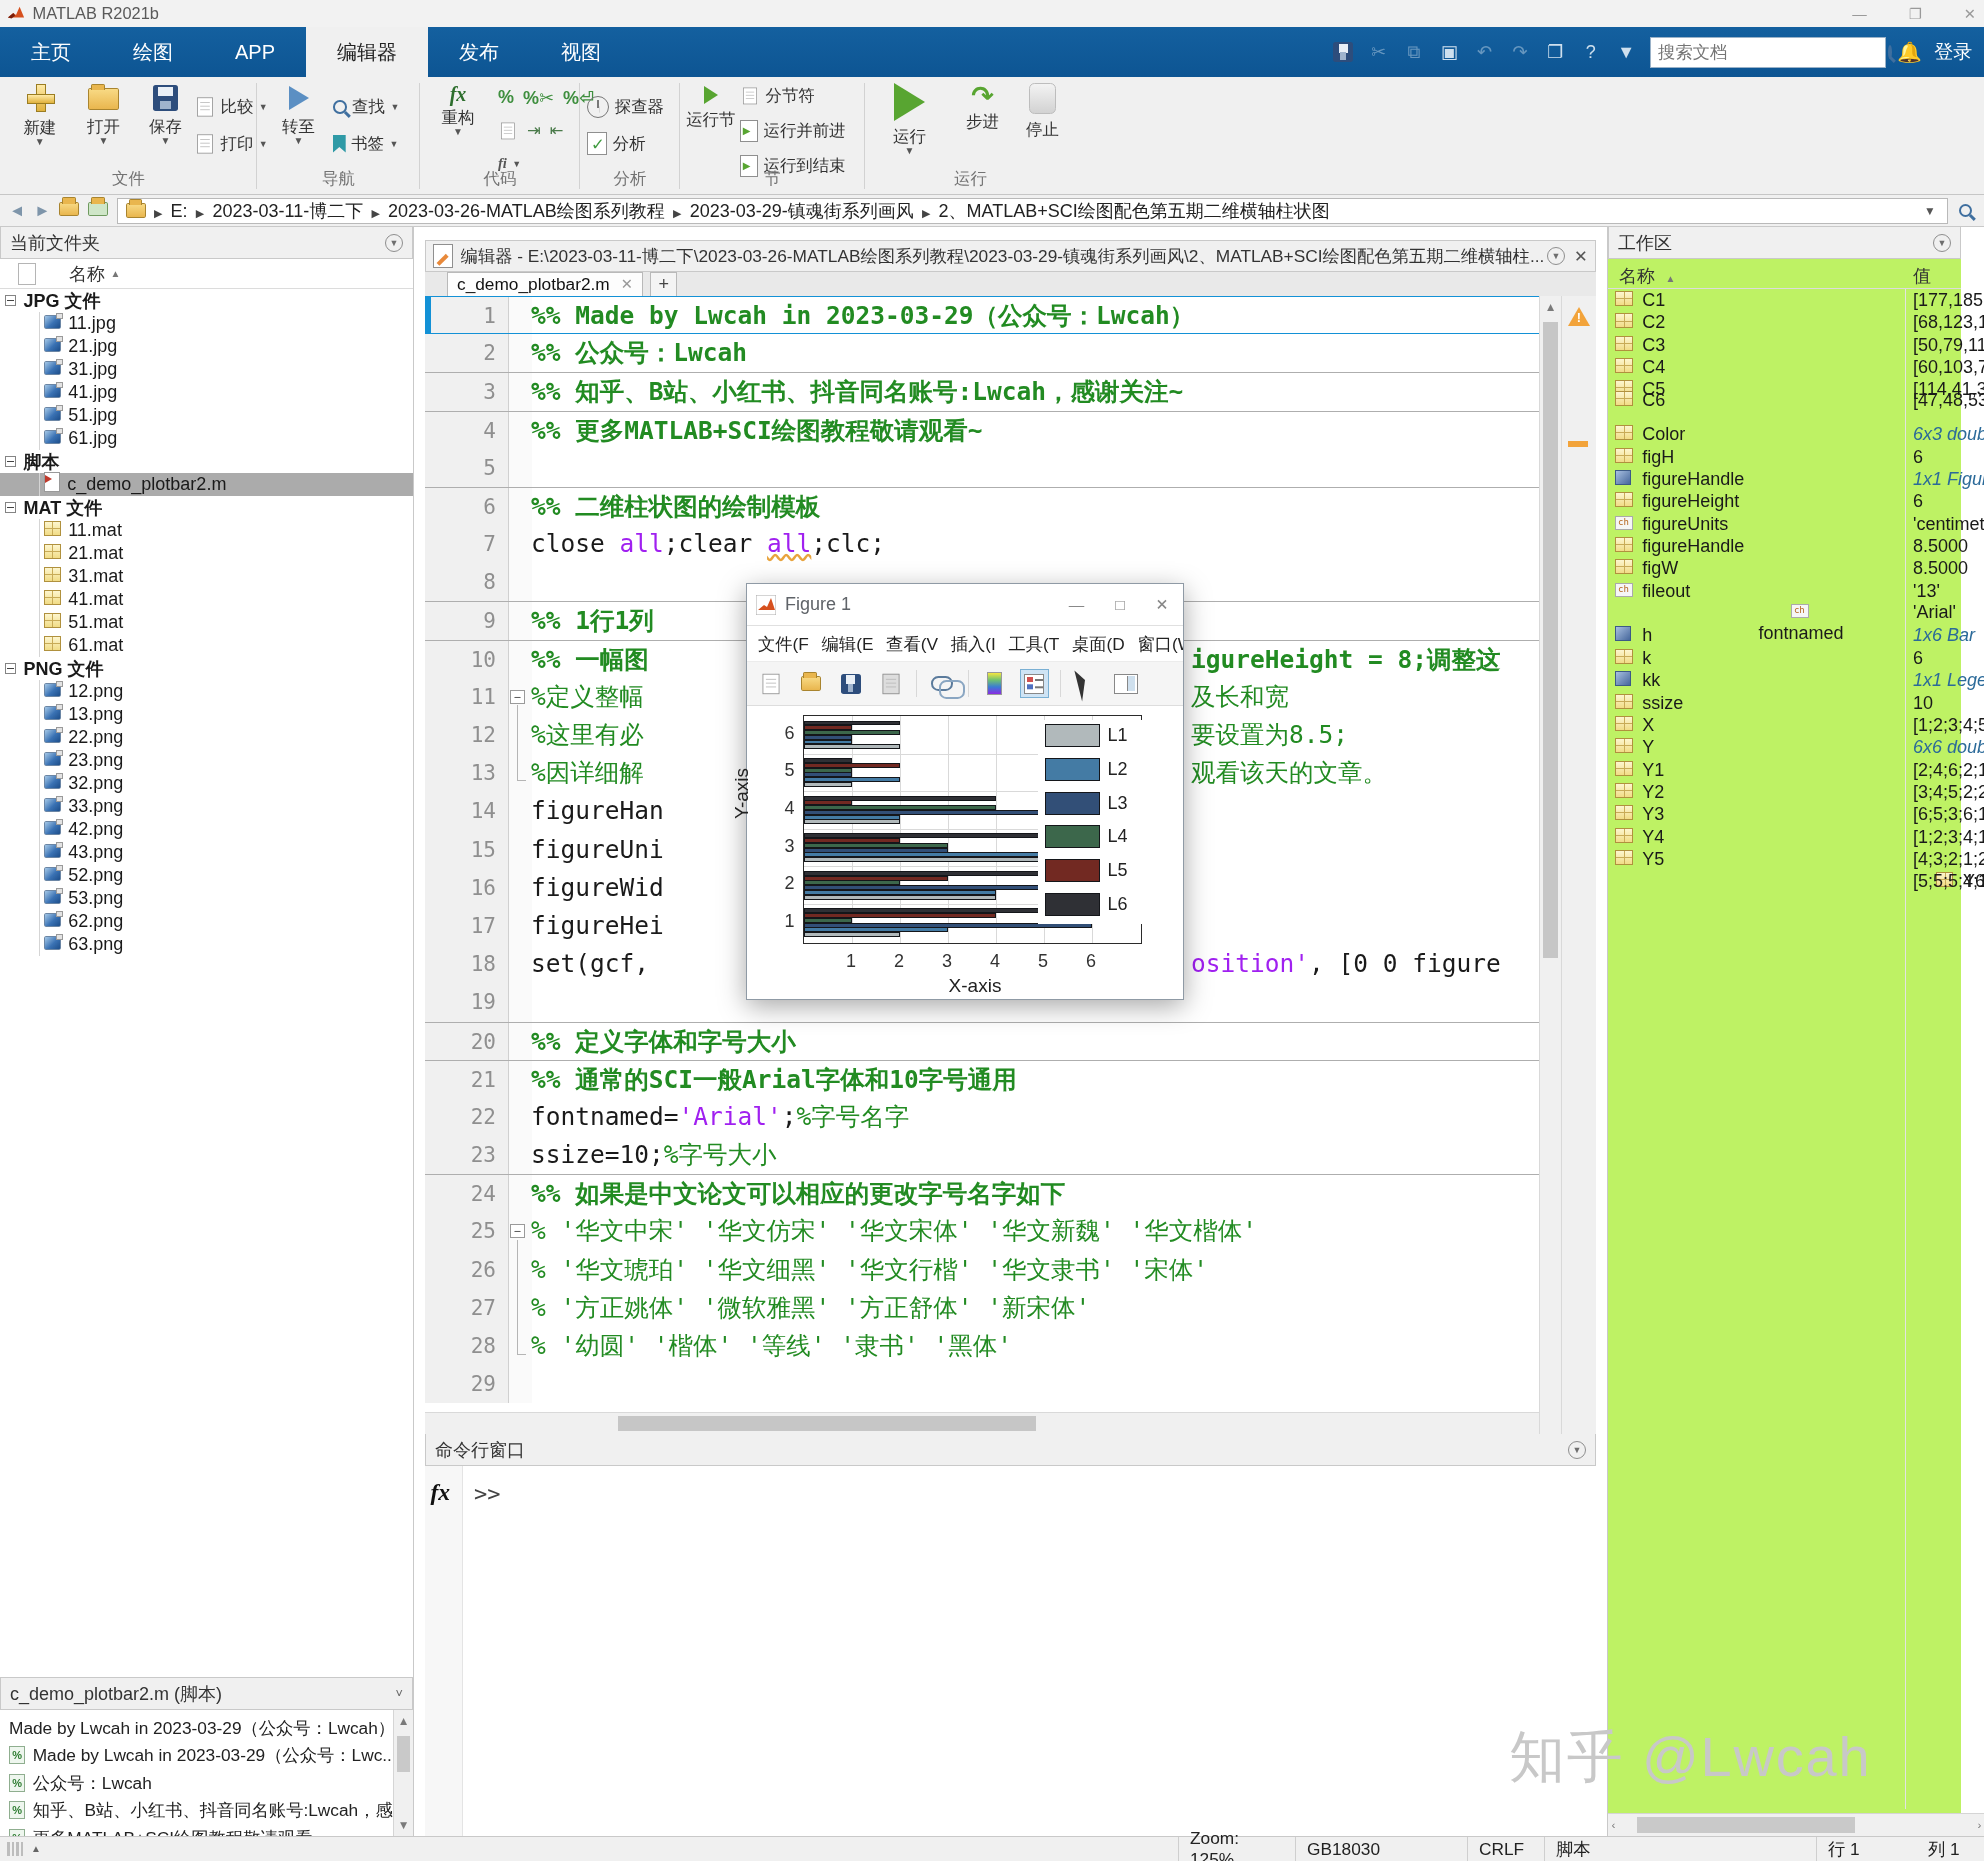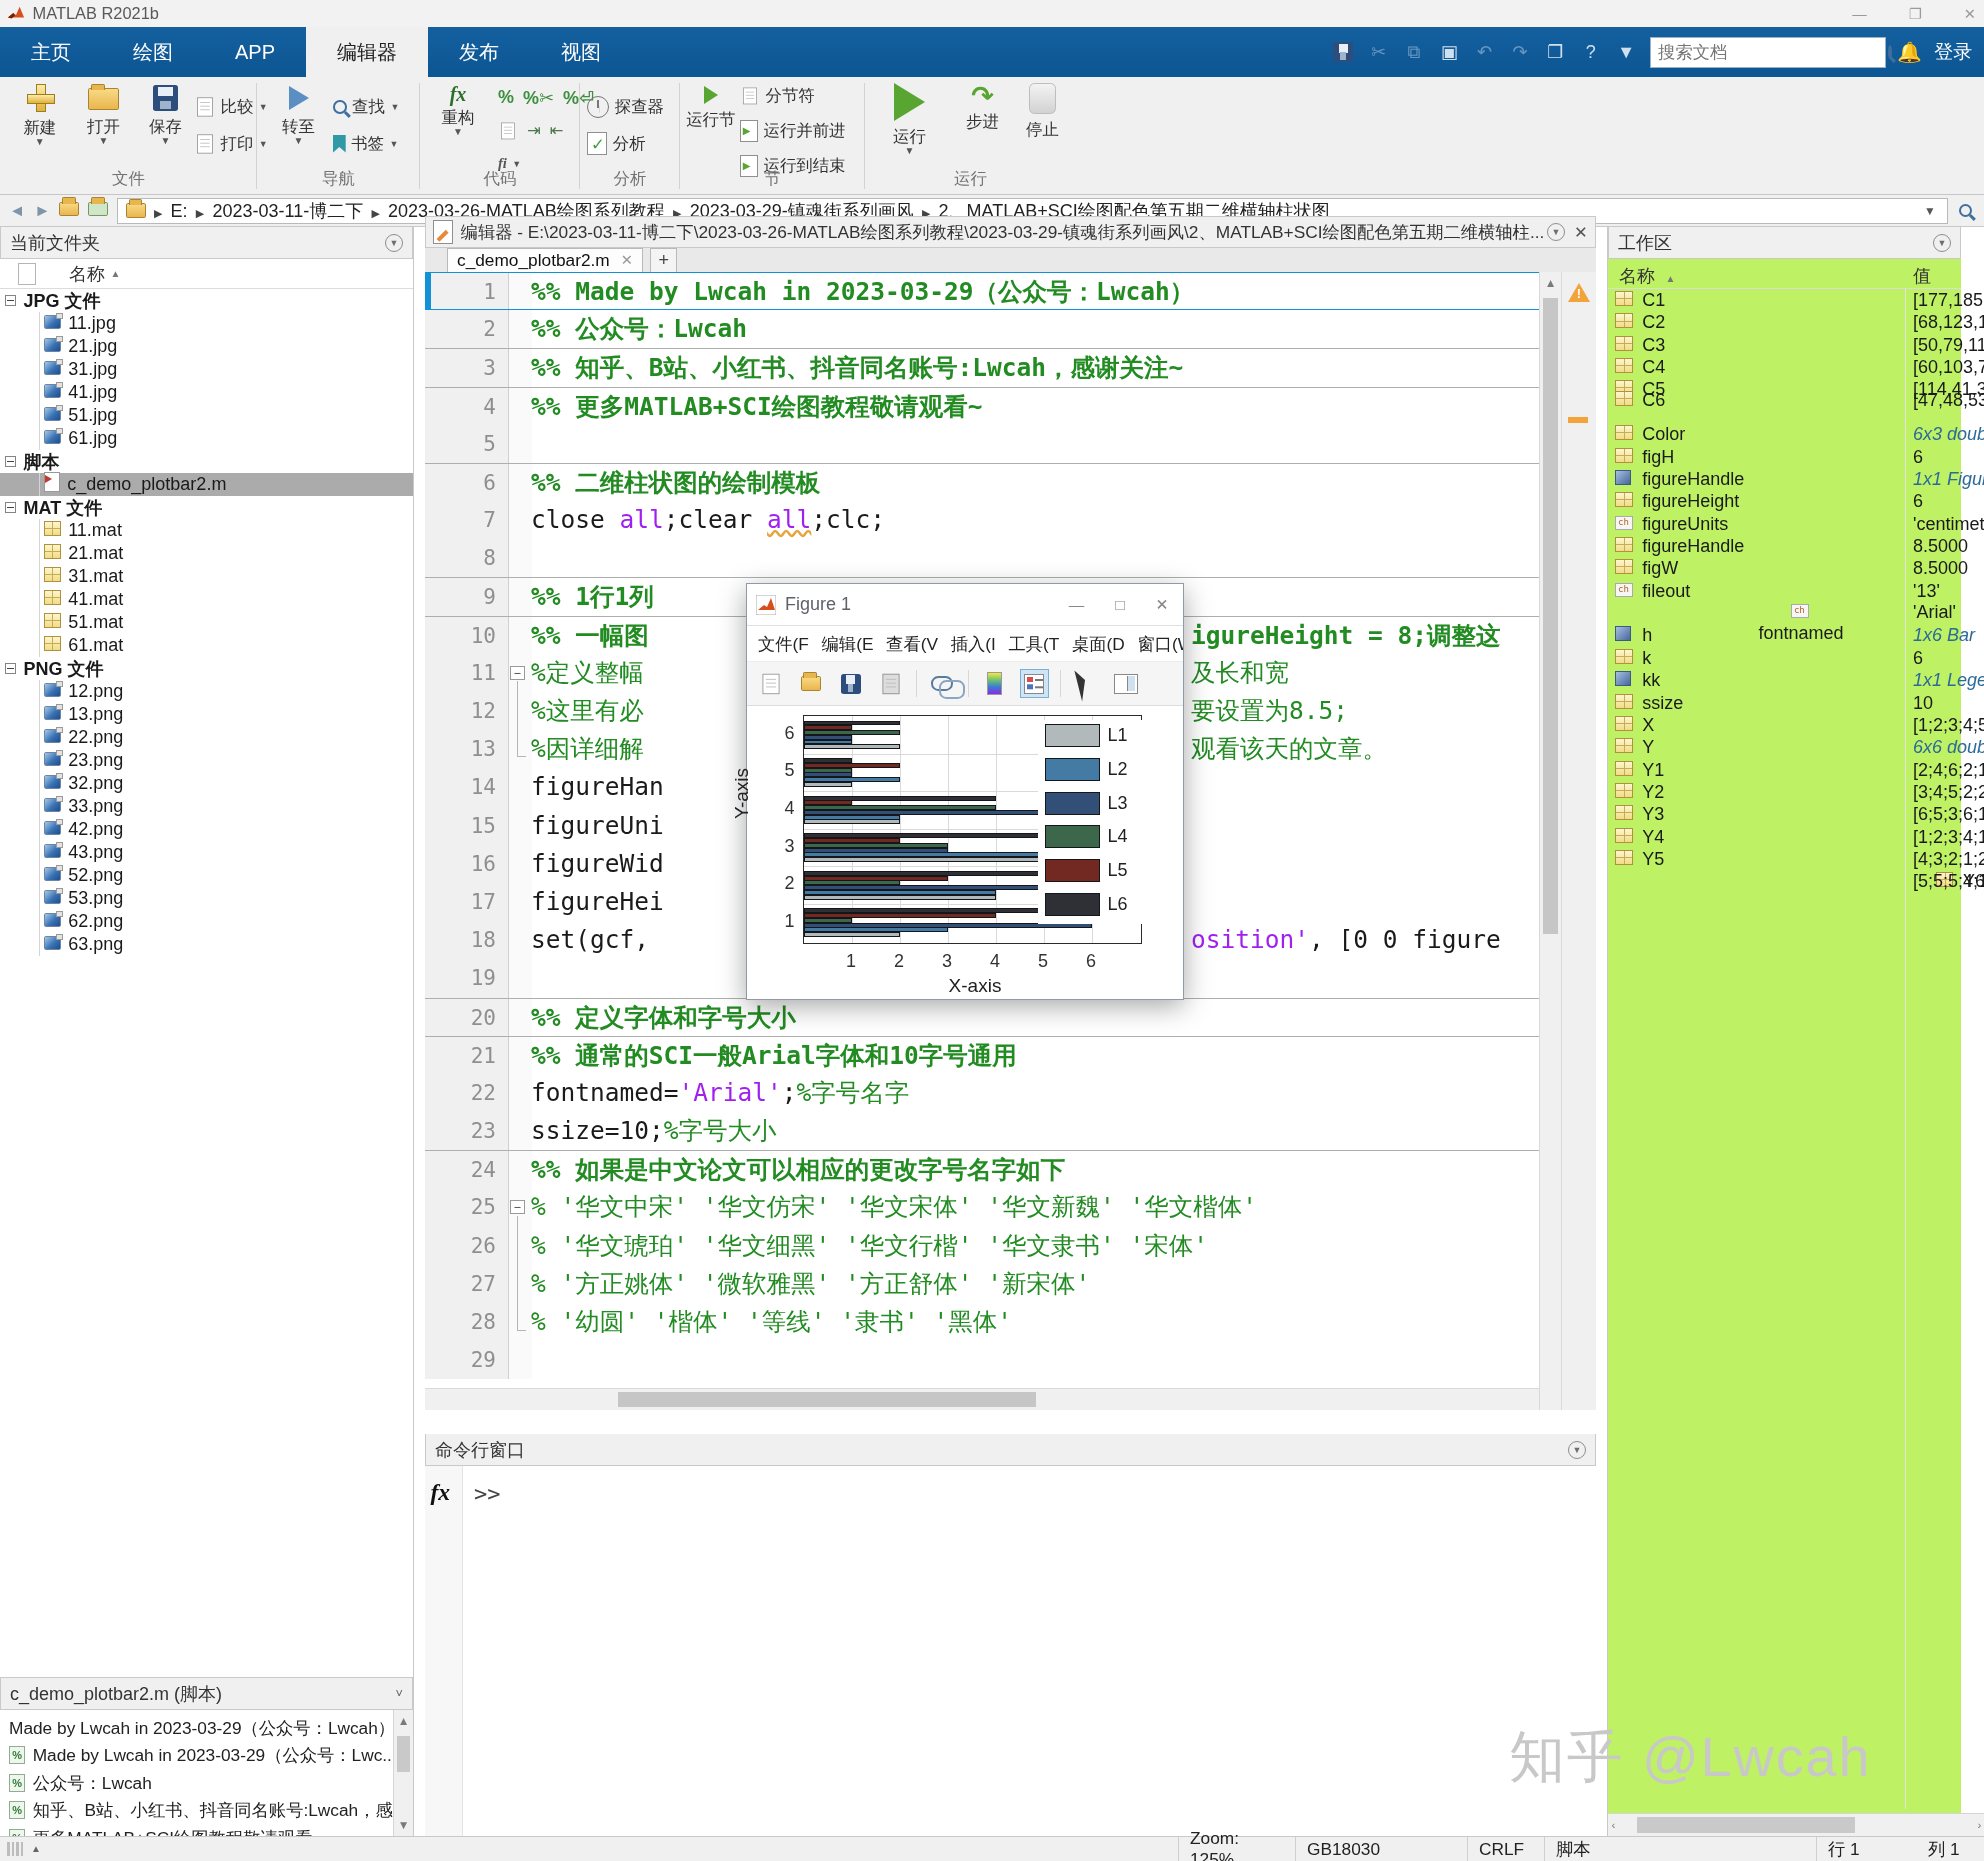--- a/index.html
+++ b/index.html
@@ -97,21 +97,21 @@
   #details{left:0;top:1677px;width:414px;height:159px;background:#fff;border-right:0.9px solid #c9c9c9;border-top:0.9px solid #c9c9c9;}
   #details .phead{font-size:18px;}
   #details-body{position:relative;height:126px;overflow:hidden;font-size:17.3px;color:#222;}
   .dlead{padding:5.5px 9px 1.8px 9px;}
   .ditem{display:flex;align-items:center;gap:7.3px;padding:1.8px 9px;white-space:nowrap;overflow:hidden;}
   .pct-ic{width:16.4px;height:18px;background:#eef6ee;border:0.9px solid #8fae8f;color:#2e7d32;font-size:11px;font-weight:bold;display:flex;align-items:center;justify-content:center;flex:0 0 16.4px;}
   #details-scroll{position:absolute;right:0;top:0;width:20px;height:126px;background:#f0f0f0;border-left:0.9px solid #d5d5d5;}
   #details-scroll .thumb{position:absolute;left:2.7px;right:2.7px;top:25.5px;height:36px;background:#c9c9c9;}
   .scr-arrow{position:absolute;left:0;width:100%;text-align:center;color:#7a7a7a;font-size:11.8px;}
   
-  #editor{left:425px;top:216px;width:1171px;height:1198px;background:#14b8a6;}
+  #editor{left:425px;top:240px;width:1171px;height:1198px;background:#14b8a6;}
   #editor-title{height:32px;background:#f0f0f0;border:0.9px solid #c9c9c9;display:flex;align-items:center;font-size:17.3px;color:#333;padding:0 7.3px;white-space:nowrap;overflow:hidden;}
   .pencil-ic{width:20px;height:23.6px;background:#fff;border:0.9px solid #8f8f8f;position:relative;flex:0 0 20px;margin-right:7.3px;}
   .pencil-ic::after{content:"";position:absolute;left:1.8px;top:12.7px;width:12.7px;height:3.6px;background:#e8893a;transform:rotate(-45deg);}
   #editor-title .ttext{overflow:hidden;text-overflow:ellipsis;flex:1;}
   #editor-title .x{color:#555;margin-left:9px;font-size:16.4px;}
   #tabbar{height:24.5px;background:#e9e9e9;border-bottom:0.9px solid #c9c9c9;display:flex;align-items:flex-end;padding-left:22px;}
   .etab{height:23.6px;background:#fdfdfd;border:0.9px solid #b9b9b9;border-bottom:none;display:flex;align-items:center;font-size:17.3px;padding:0 9px;color:#111;}
   .etab .x{color:#999;margin-left:11px;font-size:14.5px;}
   .plus-tab{width:27px;height:23.6px;border:0.9px solid #b9b9b9;border-bottom:none;margin-left:7.3px;display:flex;align-items:center;justify-content:center;color:#444;font-size:18px;background:#f4f4f4;}
   #code-wrap{position:absolute;left:0;top:56px;width:1171px;height:1142px;overflow:hidden;background:#fff;}

